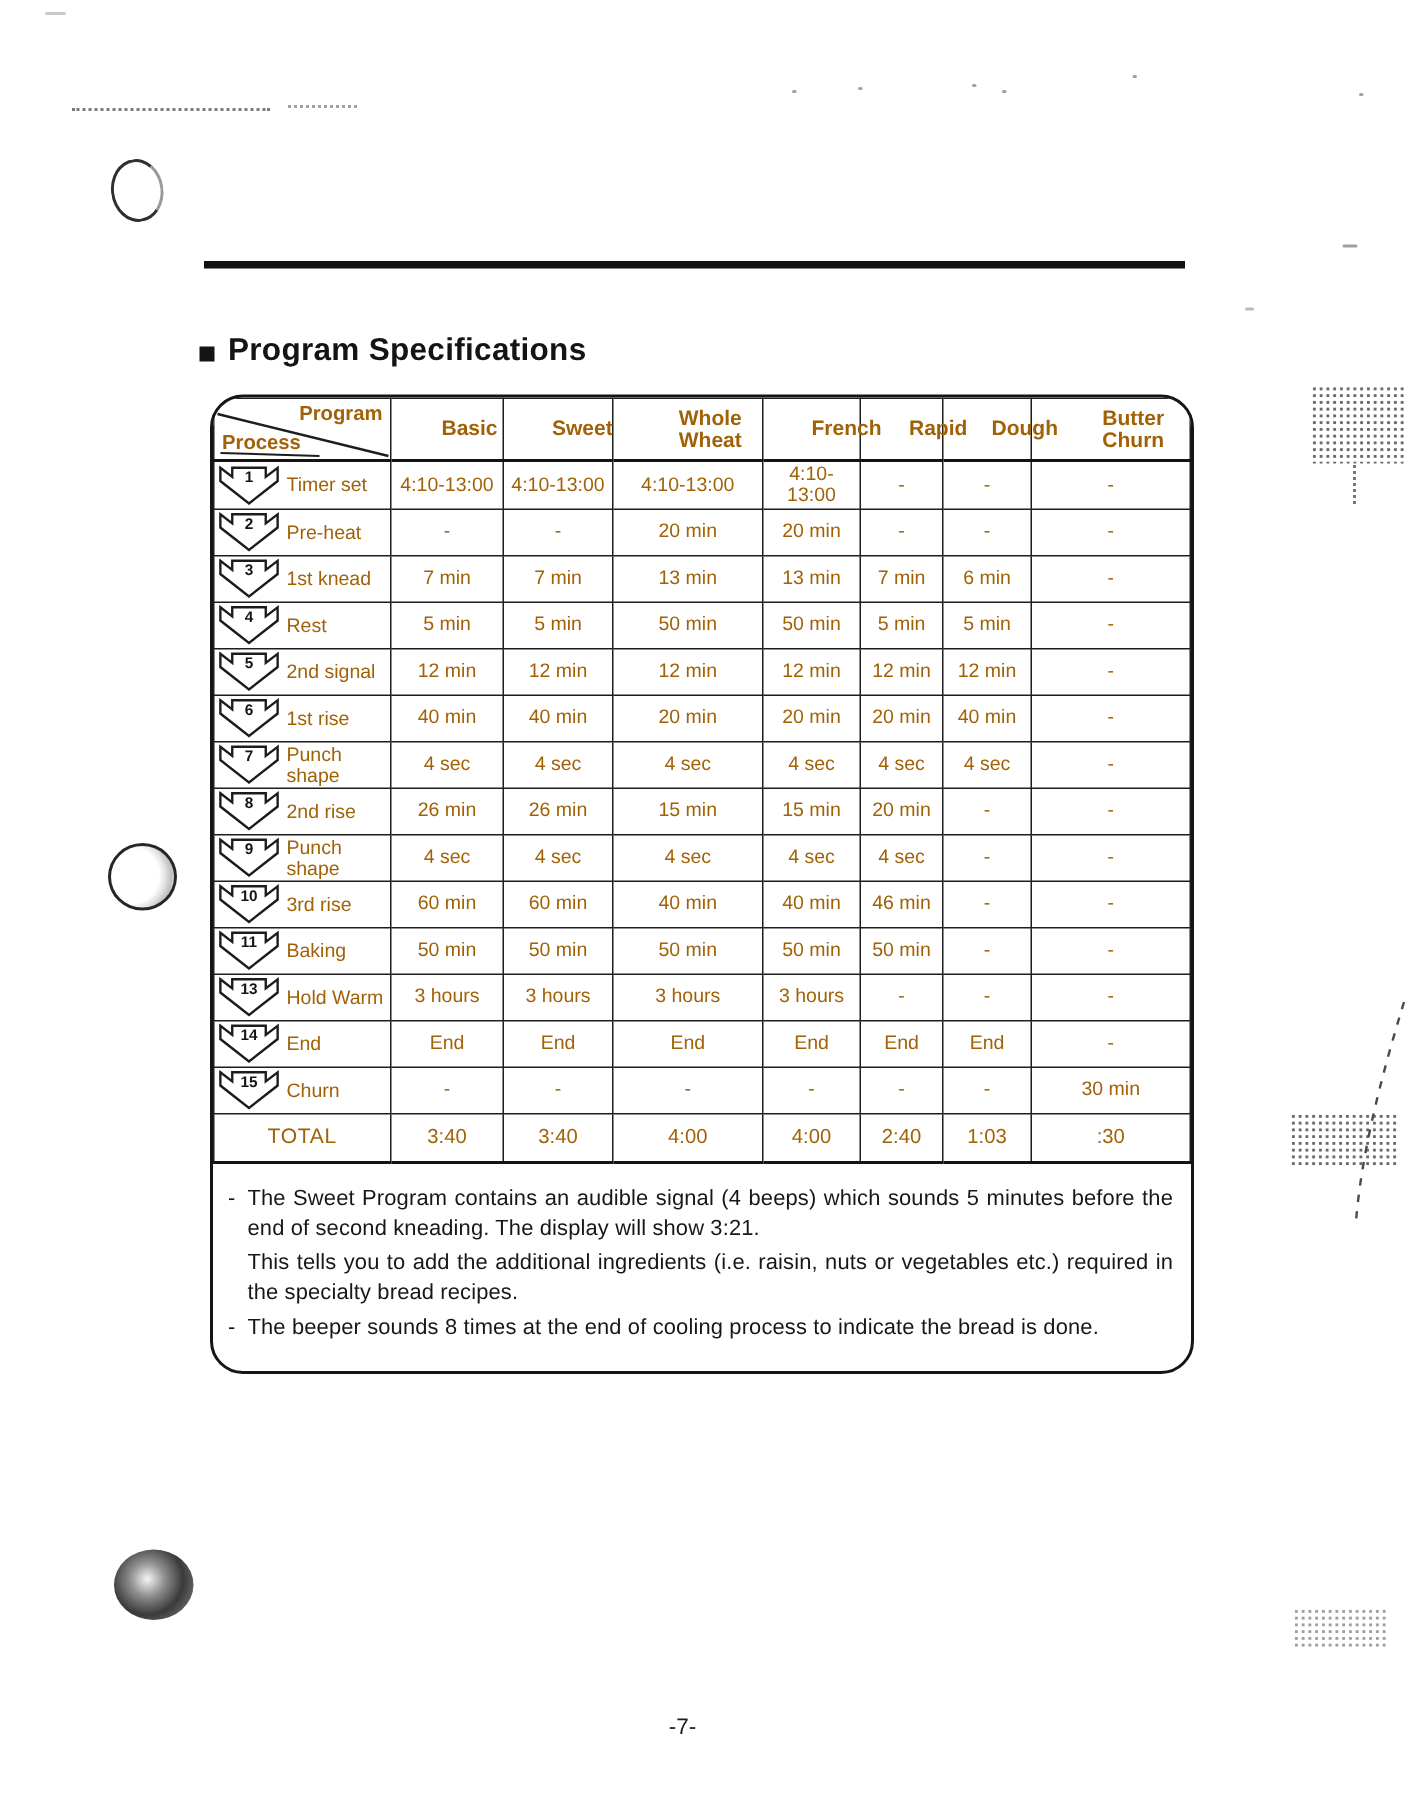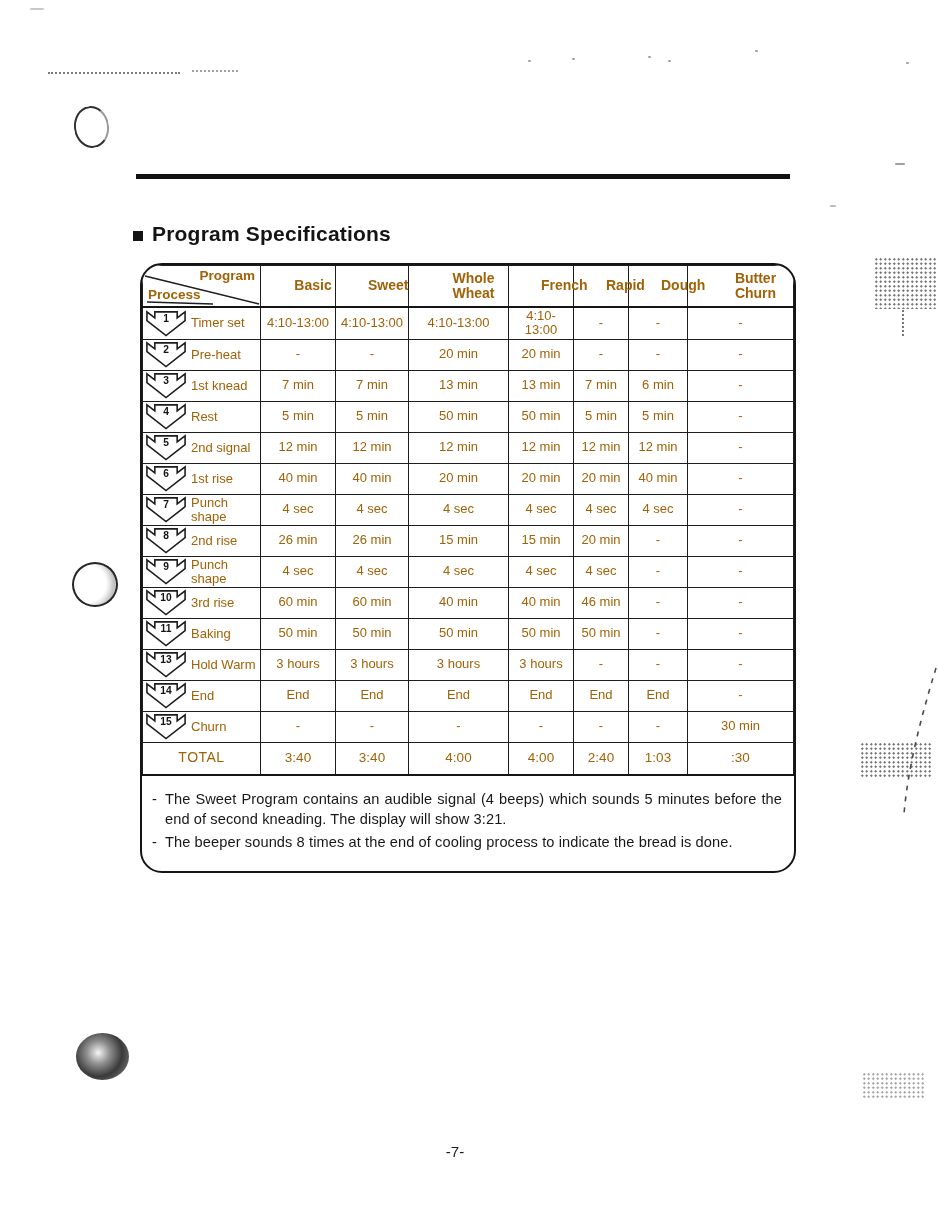--- a/index.html
+++ b/index.html
@@ -450,20 +450,24 @@
             <td>:30</td>
           </tr>
         </tbody>
     </table>
 
     <div class="notes">
         <div class="note">
           <span class="dash">-</span>
           <span class="ntext">The Sweet Program contains an audible signal (4 beeps) which sounds 5 minutes before the end of second kneading. The display will show 3:21.</span>
         </div>
+        <div class="note cont">
+          <span class="dash"></span>
+          <span class="ntext">This tells you to add the additional ingredients (i.e. raisin, nuts or vegetables etc.) required in the specialty bread recipes.</span>
+        </div>
         <div class="note">
           <span class="dash">-</span>
           <span class="ntext">The beeper sounds 8 times at the end of cooling process to indicate the bread is done.</span>
         </div>
       </div>
   </div>
 
   <div class="pagenum">-7-</div>
 
 </div>

